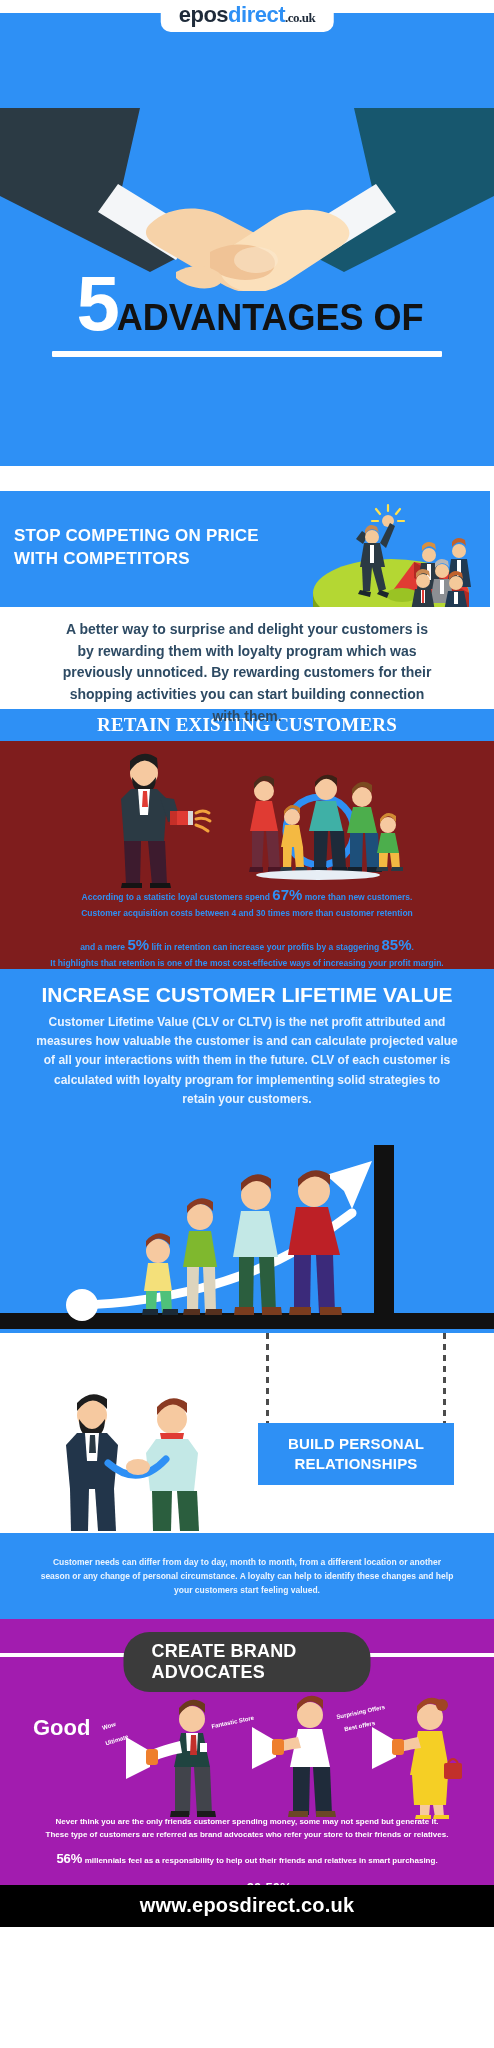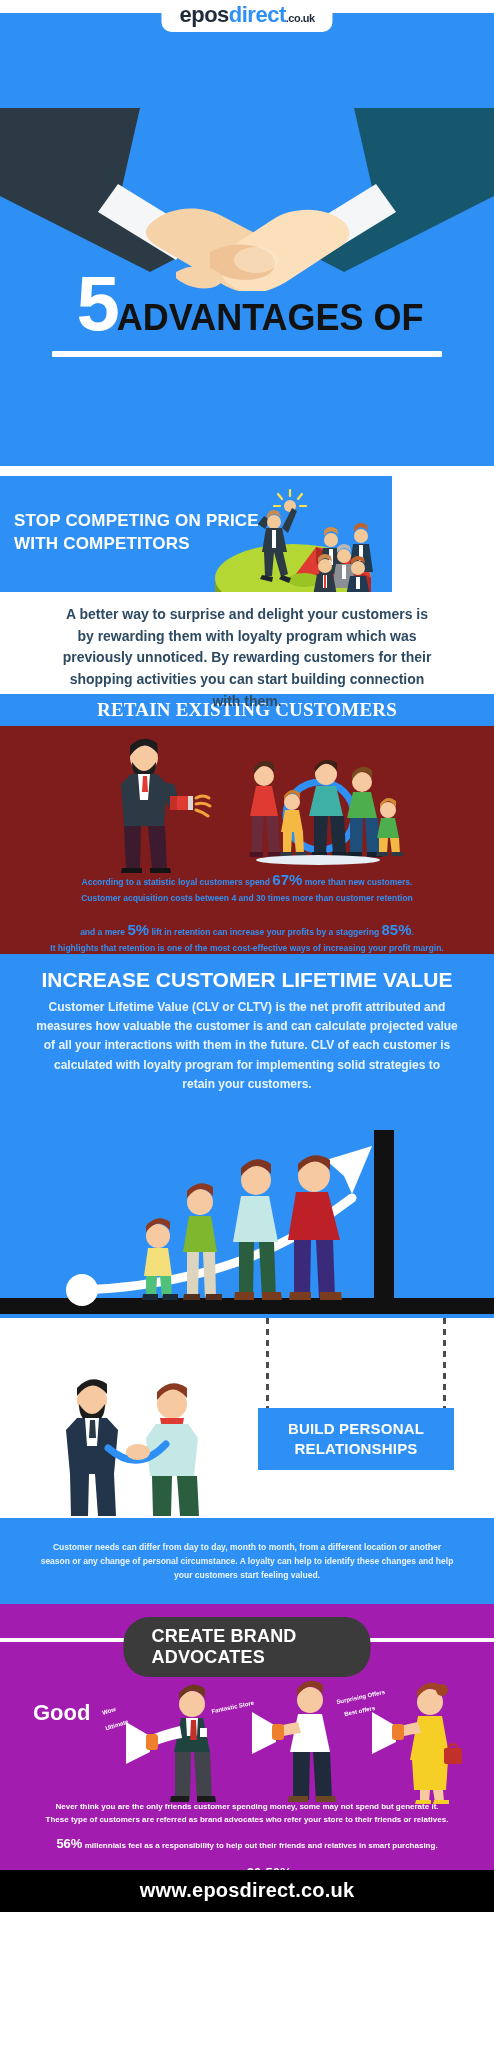--- a/index.html
+++ b/index.html
@@ -43,23 +43,24 @@
   .logo-text {
     font-size: 22px;
     font-weight: bold;
     letter-spacing: -0.5px;
     line-height: 1;
   }
   .logo-epos { color: #1f2b3a; }
   .logo-direct { color: #2e90f5; }
   .logo-couk {
     color: #1f2b3a;
-    font-size: 11px;
+    font-size: 13px;
     font-weight: bold;
     vertical-align: baseline;
+    font-family: Liberation Serif, serif;
   }
 
   
   .handshake { position: absolute; top: 46px; left: 0; width: 494px; height: 245px; }
 
   .title-area {
     position: absolute;
     left: 0; top: 270px;
     width: 494px;
     text-align: center;
@@ -102,24 +103,25 @@
   .header-bottom-rule {
     position: absolute;
     bottom: 0; left: 0;
     width: 494px; height: 10px;
     background: #ffffff;
   }
 
   
   .sec1 {
     position: relative;
-    width: 392px;
+    width: 490px;
     height: 116px;
     background: #2e90f5;
     overflow: hidden;
+    margin-top: 15px;
   }
   .sec1-title {
     position: absolute;
     left: 14px; top: 34px;
     color: #ffffff;
     font-size: 17px;
     font-weight: bold;
     line-height: 1.35;
     letter-spacing: 0.2px;
     width: 280px;

